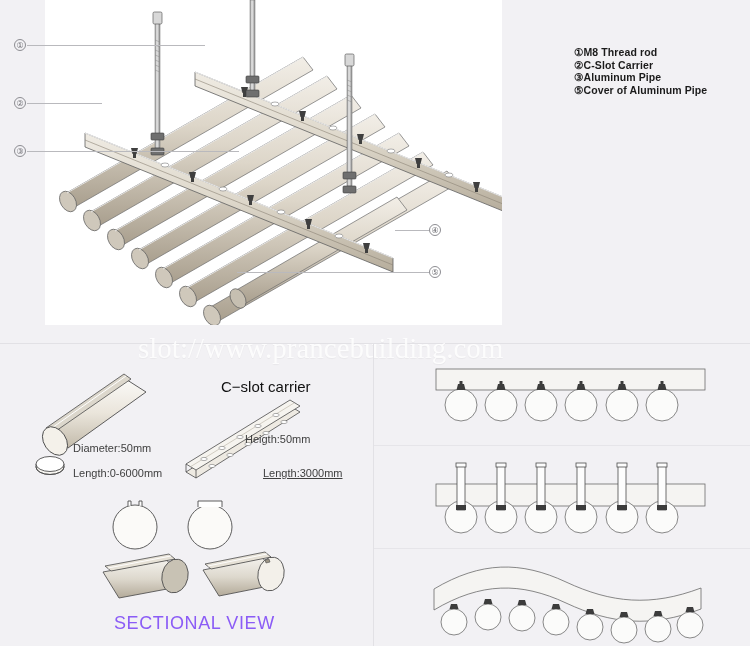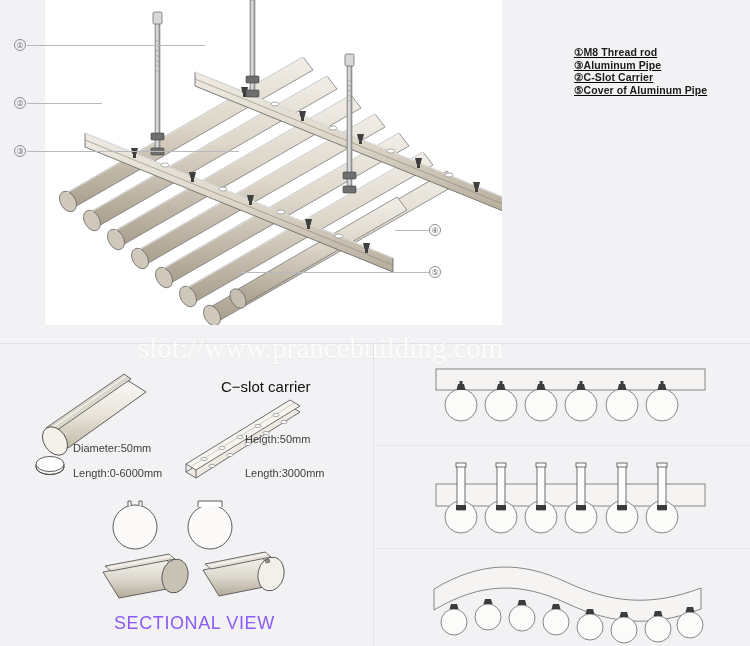--- a/index.html
+++ b/index.html
@@ -16,21 +16,21 @@
   #main-drawing-panel{
     position:absolute;left:45px;top:0;width:457px;height:325px;
     background:#ffffff;
   }
   #divider-horizontal-main{
     position:absolute;left:0;top:343px;width:750px;height:1px;
     background:#e2e1e5;
   }
 
   
-  #legend{position:absolute;left:574px;top:46px;width:176px;text-decoration:underline;}
+  #legend{position:absolute;left:574px;top:46px;width:176px;}
   .legend-item{
     font-size:10.5px;font-weight:bold;color:#1b1b1b;
     line-height:12.6px;white-space:nowrap;letter-spacing:.1px;
   }
 
   
   .callout-circle{
     position:absolute;width:12px;height:12px;border-radius:50%;
     border:1px solid #8d8d92;background:transparent;
     font-size:8px;color:#6e6e73;text-align:center;line-height:11px;
@@ -240,22 +240,22 @@
 
       <div class="callout-line" style="left:395px;top:230px;width:34px;"></div>
       <div class="callout-circle" style="left:429px;top:224px;">④</div>
 
       <div class="callout-line" style="left:237px;top:272px;width:192px;"></div>
       <div class="callout-circle" style="left:429px;top:266px;">⑤</div>
     </div>
 
     <div id="legend">
       <div class="legend-item">①M8 Thread rod</div>
+      <div class="legend-item">②C-Slot Carrier</div>
       <div class="legend-item">③Aluminum Pipe</div>
-      <div class="legend-item">②C-Slot Carrier</div>
       <div class="legend-item">⑤Cover of Aluminum Pipe</div>
     </div>
   </div>
 
   <div id="divider-horizontal-main"></div>
 
   <div id="watermark">slot://www.prancebuilding.com</div>
 
   <div id="bottom-section"></div>
   <div id="divider-vertical-bottom"></div>
@@ -310,21 +310,21 @@
       <ellipse cx="98" cy="17" rx="3.2" ry="1.6"></ellipse>
       <ellipse cx="34" cy="68" rx="3.2" ry="1.6"></ellipse>
       <ellipse cx="52" cy="57" rx="3.2" ry="1.6"></ellipse>
       <ellipse cx="70" cy="46" rx="3.2" ry="1.6"></ellipse>
       <ellipse cx="88" cy="35" rx="3.2" ry="1.6"></ellipse>
       <ellipse cx="106" cy="24" rx="3.2" ry="1.6"></ellipse>
     </g>
   </svg>
 
   <div class="spec-label" style="left:245px;top:433px;">Heigth:50mm</div>
-  <div class="spec-label" style="left:245px;top:467px;">Length:3000mm</div>
+  <div class="spec-label" style="left:263px;top:467px;text-decoration:underline;">Length:3000mm</div>
 
   <svg class="svg-abs" style="left:95px;top:500px;" width="205" height="112">
     <defs>
       <linearGradient id="gSec" x1="0" y1="0" x2="0" y2="1">
         <stop offset="0" stop-color="#f3f1ec"></stop>
         <stop offset="0.5" stop-color="#ddd8cd"></stop>
         <stop offset="1" stop-color="#b3aa99"></stop>
       </linearGradient>
     </defs>
 

